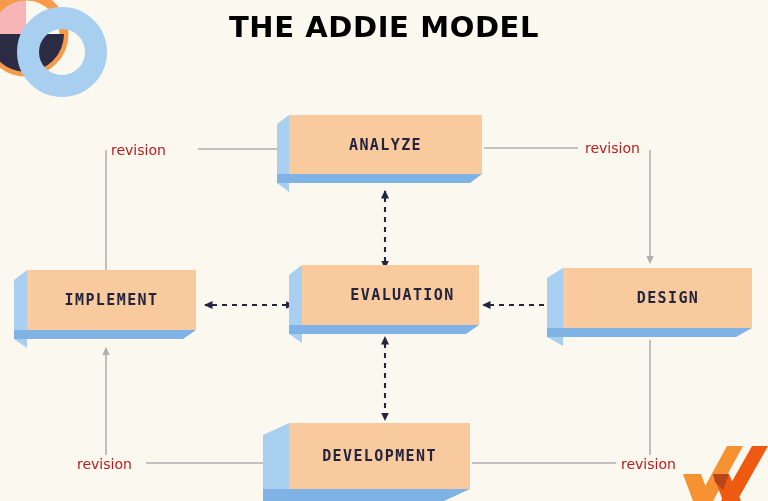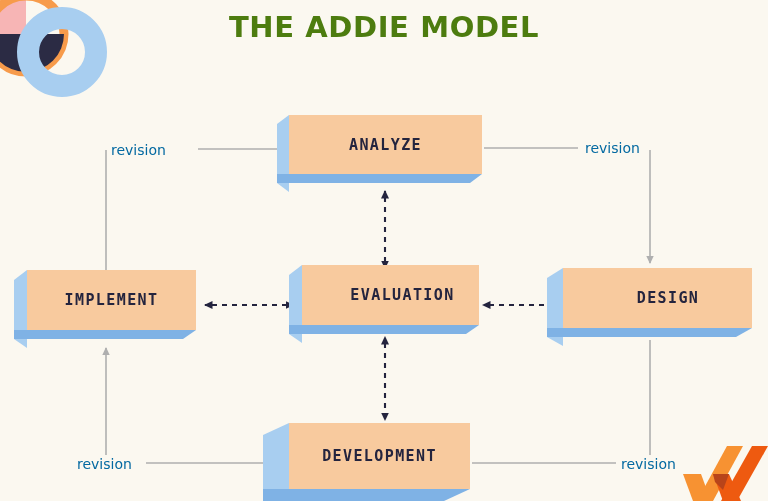--- a/index.html
+++ b/index.html
@@ -18,34 +18,34 @@
 
   
   #logo-mark { position: absolute; left: -34px; top: -26px; width: 150px; height: 128px; }
 
   
   #page-title {
     position: absolute;
     left: 0; right: 0;
     top: 10px;
     text-align: center;
-    color: #4d7c0f;
+    color: #000000;
     font-family: "DejaVu Sans", sans-serif;
     font-size: 29px;
     font-weight: bold;
     letter-spacing: 0.6px;
   }
 
   
   #connectors { position: absolute; left: 0; top: 0; width: 768px; height: 501px; }
 
   
   .revision-label {
     position: absolute;
-    color: #0369a1;
+    color: #b91c1c;
     font-family: "DejaVu Sans", sans-serif;
     font-size: 14px;
     white-space: nowrap;
   }
   #revision-top-left   { left: 111px; top: 142px; }
   #revision-top-right  { left: 585px; top: 140px; }
   #revision-bot-left   { left: 77px;  top: 456px; }
   #revision-bot-right  { left: 621px; top: 456px; }
 
   

